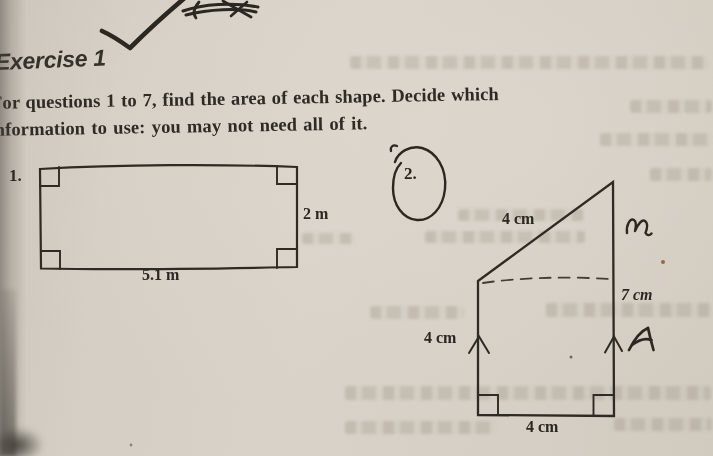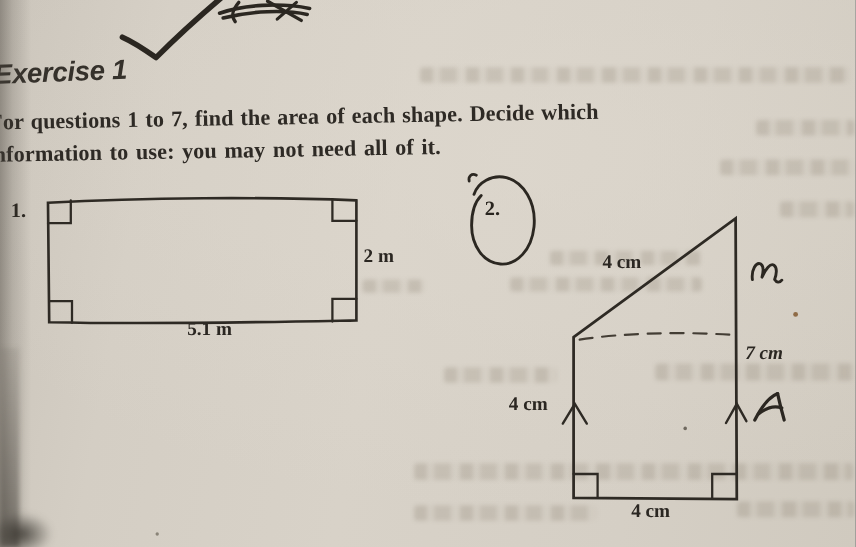--- a/index.html
+++ b/index.html
@@ -51,21 +51,21 @@
   <div class="title">Exercise 1</div>
   <div class="body-text">
     <div class="line line1">For questions 1 to 7, find the area of each shape. Decide which</div>
     <div class="line line2">information to use: you may not need all of it.</div>
   </div>
 
   <div class="qnum" style="left:9px;top:166px;">1.</div>
   <div class="qnum" style="left:404px;top:164px;">2.</div>
 
   <div class="dim" style="left:303px;top:205px;">2 m</div>
-  <div class="dim" style="left:156px;top:266px;">5.1 m</div>
+  <div class="dim" style="left:142px;top:266px;">5.1 m</div>
   <div class="dim" style="left:502px;top:210px;">4 cm</div>
   <div class="dim" style="left:621px;top:286px;font-style:italic;">7 cm</div>
   <div class="dim" style="left:424px;top:329px;">4 cm</div>
   <div class="dim" style="left:526px;top:418px;">4 cm</div>
 
   <svg class="overlay" width="713" height="456" viewBox="0 0 713 456">
     <g fill="none" stroke="#2e2a24" stroke-width="2.2" stroke-linecap="round">
       <path d="M40,169 C120,164.5 220,164 297,167 L297,267 C220,268.5 130,270.5 41,268.5 Z"></path>
       <path d="M59,167 L59,186 L40,186" stroke-width="1.9"></path>
       <path d="M277,166 L277,184 L297,184" stroke-width="1.9"></path>

